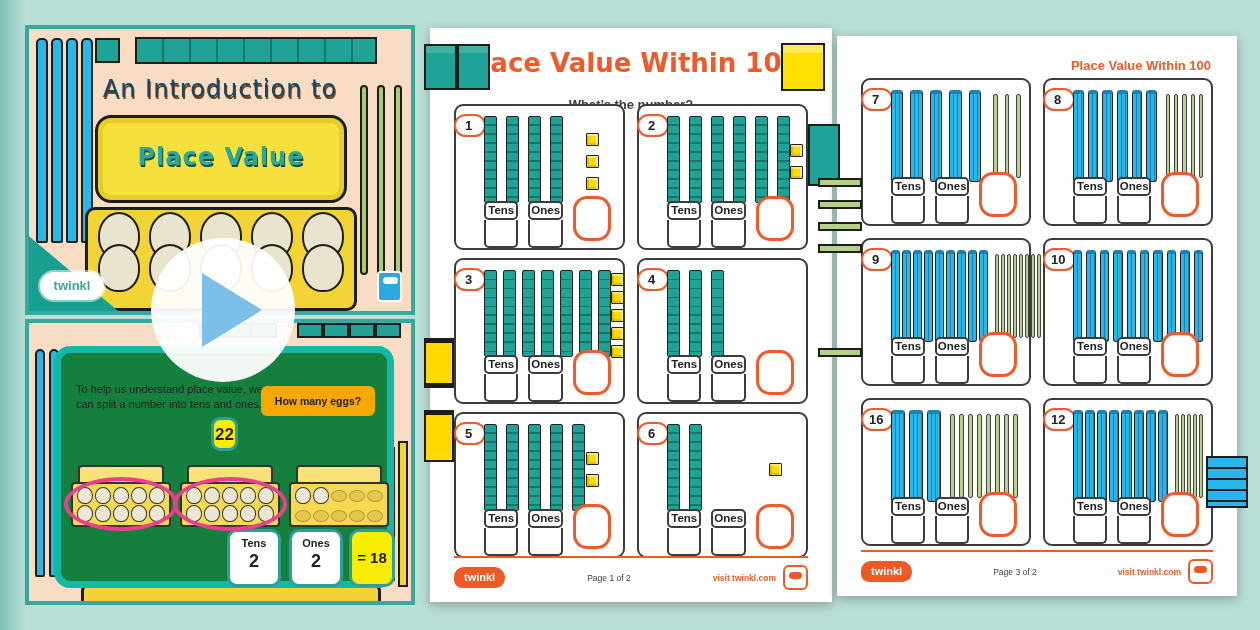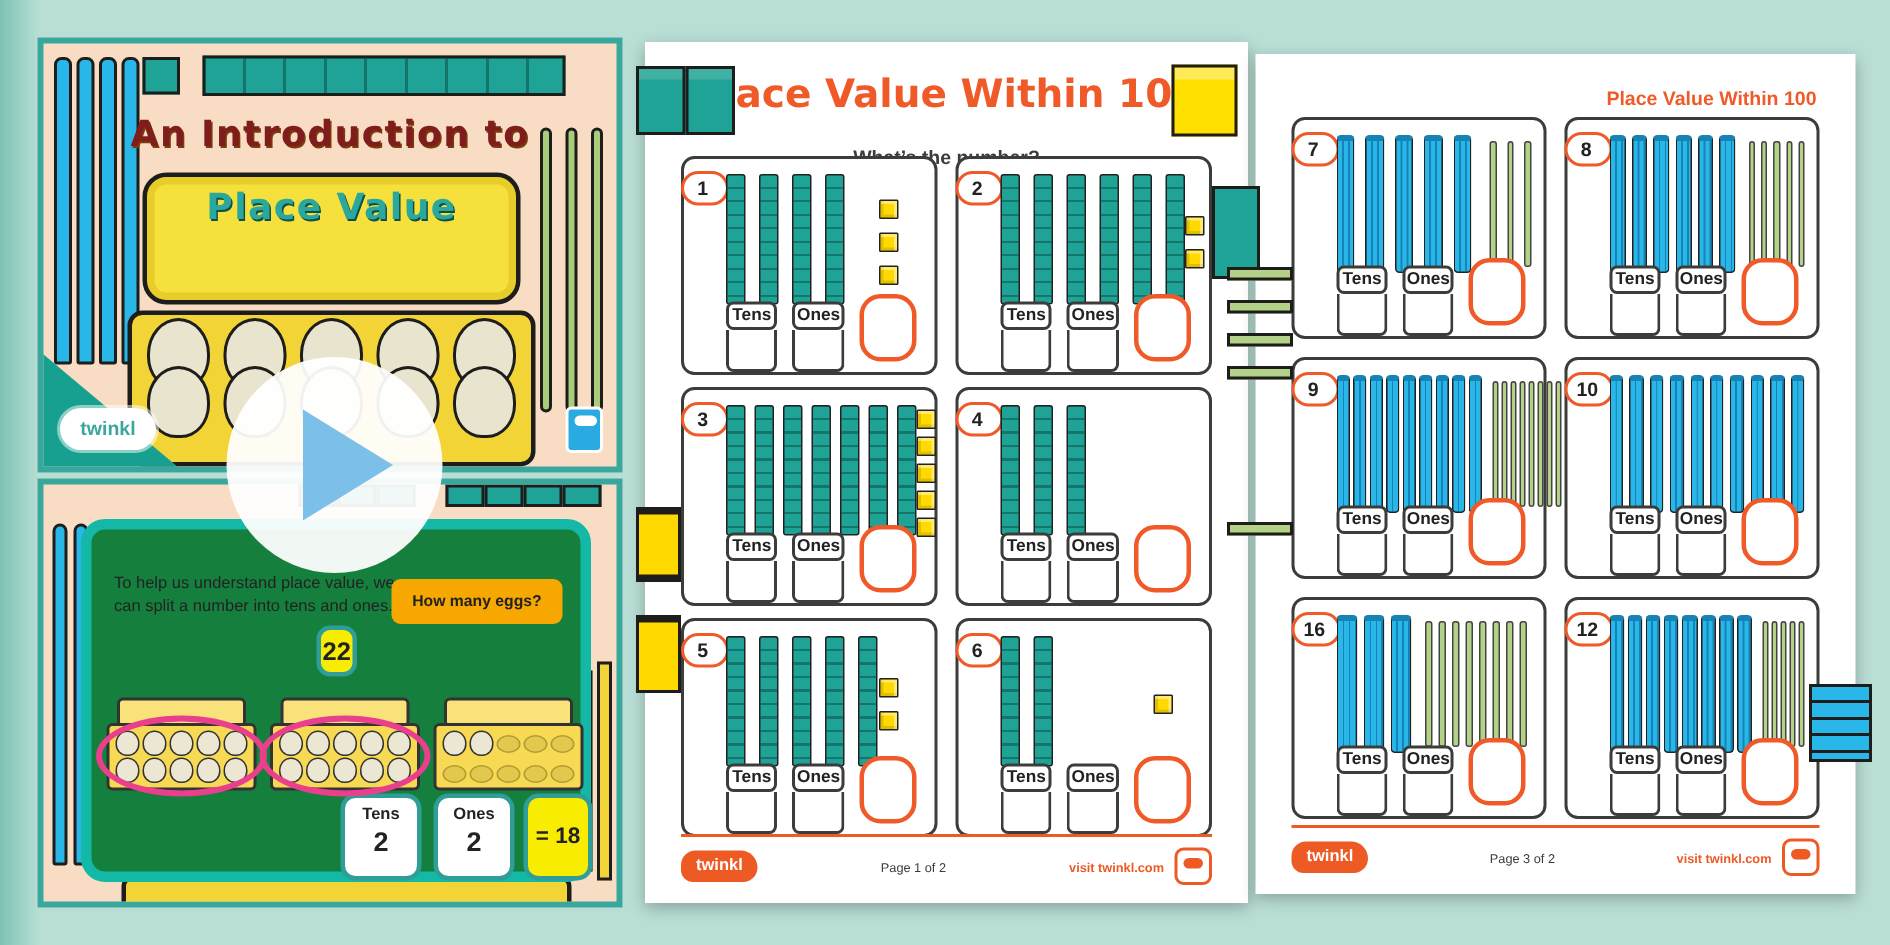--- a/index.html
+++ b/index.html
@@ -14,24 +14,24 @@
   #slide2 { left:25px; top:319px; width:390px; height:286px; }
 
   .s1-blue-rods { position:absolute; left:7px; top:9px; display:flex; gap:3px; }
   .s1-blue-rods span { width:12px; height:205px; background:#29b6e8; border:2px solid #1d1d1b; border-radius:5px 5px 2px 2px; }
   .s1-cube-sm { position:absolute; left:66px; top:9px; width:25px; height:25px; background:#1fa396; border:2.5px solid #1d1d1b; }
   .s1-rod-long { position:absolute; left:106px; top:8px; width:242px; height:27px; background:#1fa396; border:2.5px solid #1d1d1b;
     background-image:repeating-linear-gradient(90deg, transparent 0 25px, #14756b 25px 27px); }
   .s1-green-rods { position:absolute; right:9px; top:56px; display:flex; gap:9px; }
   .s1-green-rods span { width:8px; height:190px; background:#a8cc7a; border:2px solid #1d1d1b; border-radius:4px; }
   .s1-intro { position:absolute; left:40px; right:40px; top:46px; text-align:center;
-    font-family:"DejaVu Sans", sans-serif; font-weight:bold; font-size:24px; color:#7f1d1d;
+    font-family:"DejaVu Sans", sans-serif; font-weight:normal; font-size:24px; color:#0c4a6e;
     text-shadow:1px 1.5px 0 #7a3c0c; letter-spacing:1px; }
   .s1-lid { position:absolute; left:66px; top:86px; width:252px; height:88px; background:#f6e13c;
-    border:3px solid #1d1d1b; border-radius:16px; box-shadow:inset 0 0 0 5px #e8cd2a; text-align:center; padding-top:6px; }
+    border:3px solid #1d1d1b; border-radius:16px; box-shadow:inset 0 0 0 5px #e8cd2a; text-align:center; padding-top:25px; }
   .s1-lid div { font-family:"DejaVu Sans", sans-serif; font-weight:bold; font-size:24px; color:#2ba89e;
     line-height:1.2; text-shadow:1px 1.5px 0 #0f4f49; letter-spacing:1px; }
   .s1-tray { position:absolute; left:56px; top:178px; width:272px; height:104px; background:#f2d437;
     border:3px solid #1d1d1b; border-radius:10px; padding:2px 6px; }
   .egg-row { display:flex; justify-content:space-around; }
   .egg-row.r2 { margin-top:-16px; }
   .egg { width:42px; height:48px; background:#e9e4cd; border:2.5px solid #1d1d1b; border-radius:50% 50% 46% 46%; }
   .s1-corner { position:absolute; left:-4px; bottom:-4px; width:0; height:0;
     border-bottom:82px solid #17a08f; border-right:98px solid transparent; }
   .s1-logo { position:absolute; left:11px; bottom:11px; width:64px; height:28px; background:#fff; border-radius:14px;

